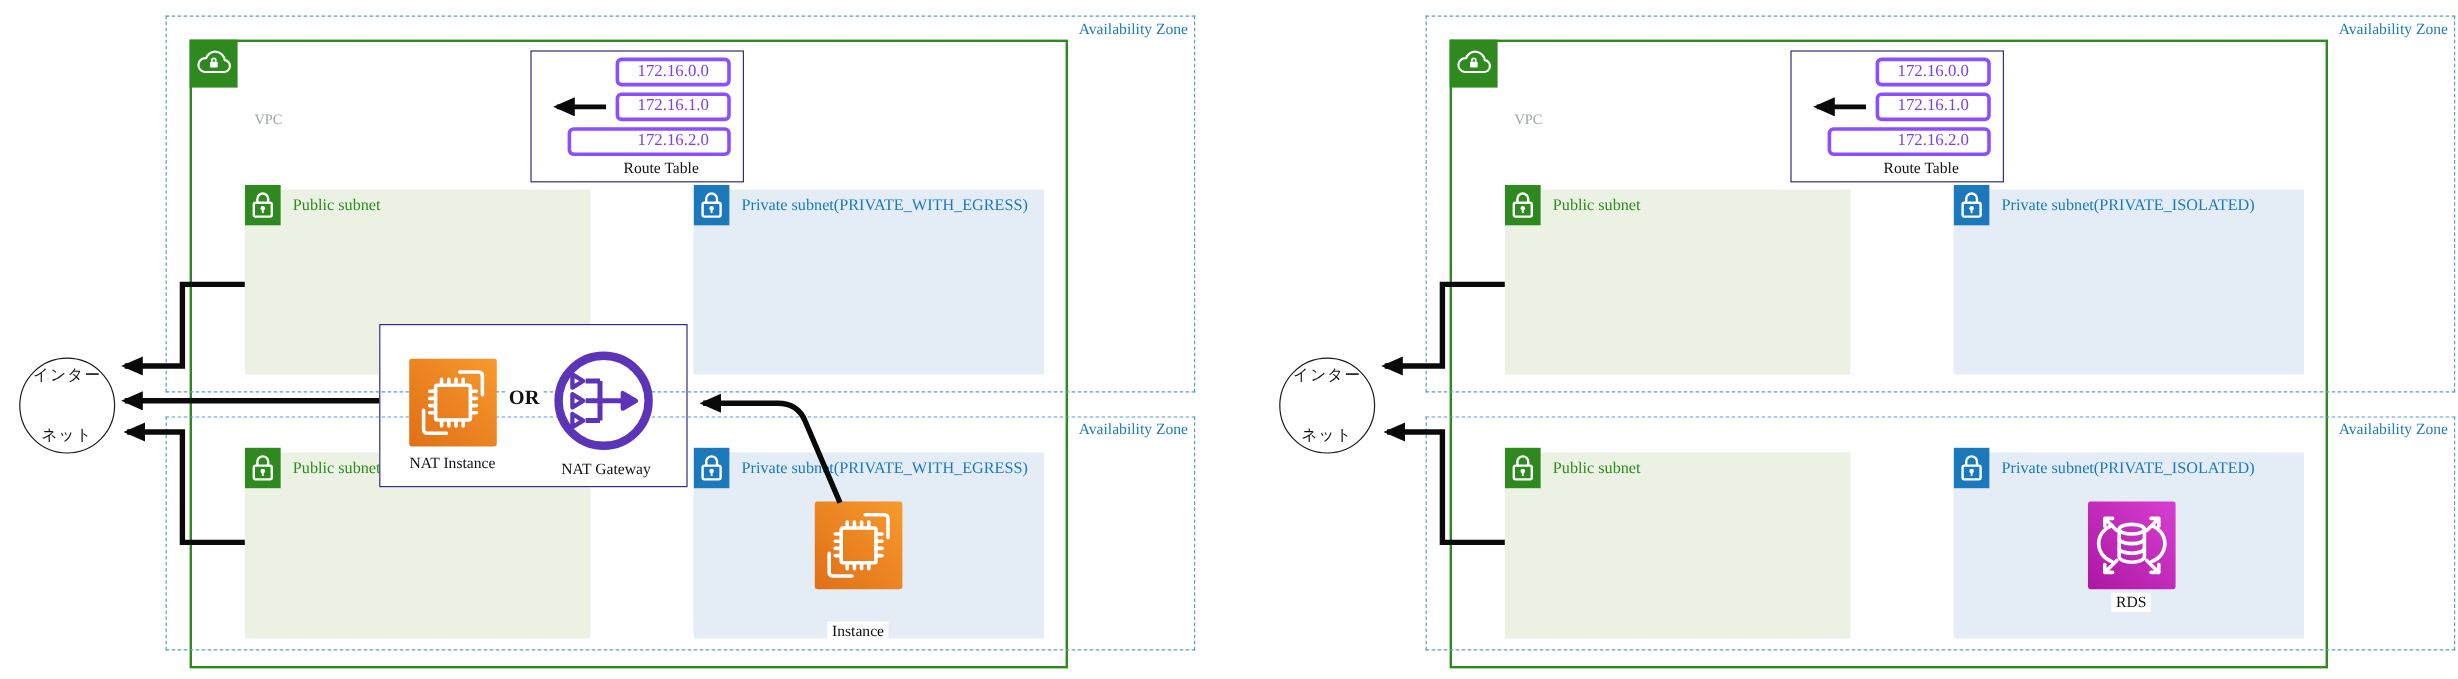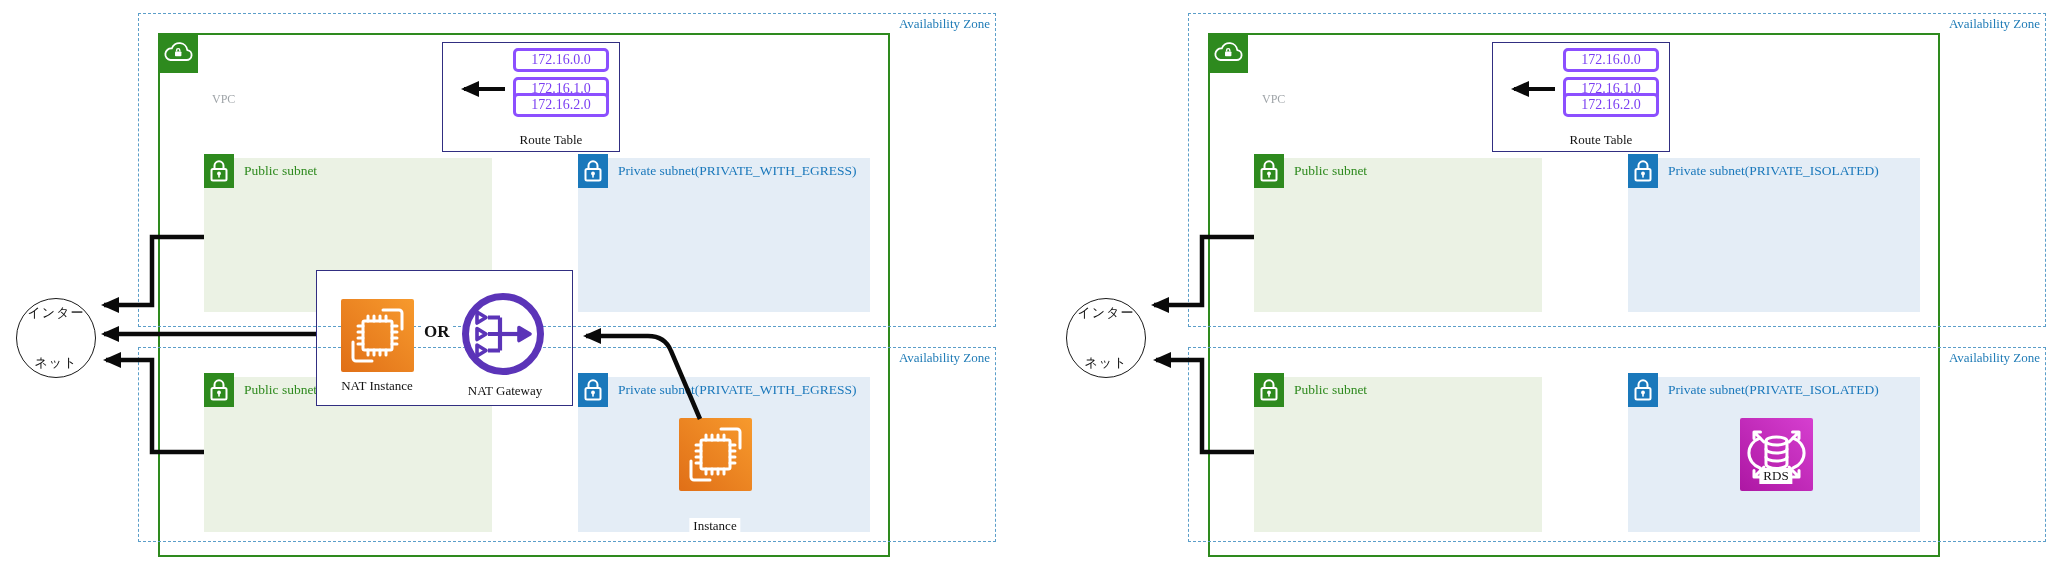--- a/index.html
+++ b/index.html
@@ -31,21 +31,21 @@
   .lock{width:30px;height:34px;flex:0 0 auto;}
   .subnet-label{font-size:13.5px;white-space:nowrap;}
   .subnet.public .subnet-label{color:var(--vpc-green);}
   .subnet.private .subnet-label{color:var(--subnet-blue);}
 
   .route-table{position:absolute;left:442px;top:42px;width:176px;height:108px;
                background:#fff;border:1.5px solid var(--box-indigo);z-index:4;}
   .route-entry{position:absolute;right:10px;width:90px;height:18px;
                border:3px solid var(--purple);border-radius:5px;background:#fff;
                color:#7b3ff2;font-size:14px;display:flex;align-items:center;justify-content:center;text-align:center;}
-  .re0{top:5px;} .re1{top:34px;} .re2{top:50px;}
+  .re0{top:5px;} .re1{top:34px;} .re2{top:63px;padding-left:40px;}
   .rt-label{position:absolute;bottom:3px;right:10px;width:116px;text-align:center;
             color:#111;font-size:13px;}
 
   .nat-box{position:absolute;left:316px;top:270px;width:255px;height:134px;
            background:#fff;border:1.5px solid var(--box-indigo);z-index:2;}
 
   .aws-icon{position:absolute;width:73px;height:73px;z-index:4;border-radius:2px;}
   .icon-orange{background:linear-gradient(225deg,var(--orange-light),var(--orange-dark));}
   .icon-magenta{background:linear-gradient(225deg,var(--magenta-light),var(--magenta-dark));}
   .nat-instance-icon{left:341px;top:299px;}
@@ -283,21 +283,21 @@
         <path d="M26,31 a10.5,4 0 0 0 21,0"></path>
         <path d="M26,39 a10.5,4 0 0 0 21,0"></path>
         <path d="M20,20 a17,16 0 0 0 0,30"></path>
         <path d="M53,20 a17,16 0 0 1 0,30"></path>
         <path d="M24,24 L14,14 M14,20.5 V14 H20.5"></path>
         <path d="M49,24 L59,14 M59,20.5 V14 H52.5"></path>
         <path d="M24,49 L14,59 M14,52.5 V59 H20.5"></path>
         <path d="M49,49 L59,59 M59,52.5 V59 H52.5"></path>
       </svg>
     </div>
-    <div class="icon-label" style="left:726px;top:468px;">RDS</div>
+    <div class="icon-label" style="left:726px;top:494px;">RDS</div>
 
     <div class="internet">
       <span>インター</span>
       <span>ネット</span>
     </div>
   </div>
 
   <svg class="arrows" viewBox="0 0 2048 566">
     <defs>
       <marker id="ah" markerUnits="userSpaceOnUse" markerWidth="18" markerHeight="16" refX="15" refY="8" orient="auto">

